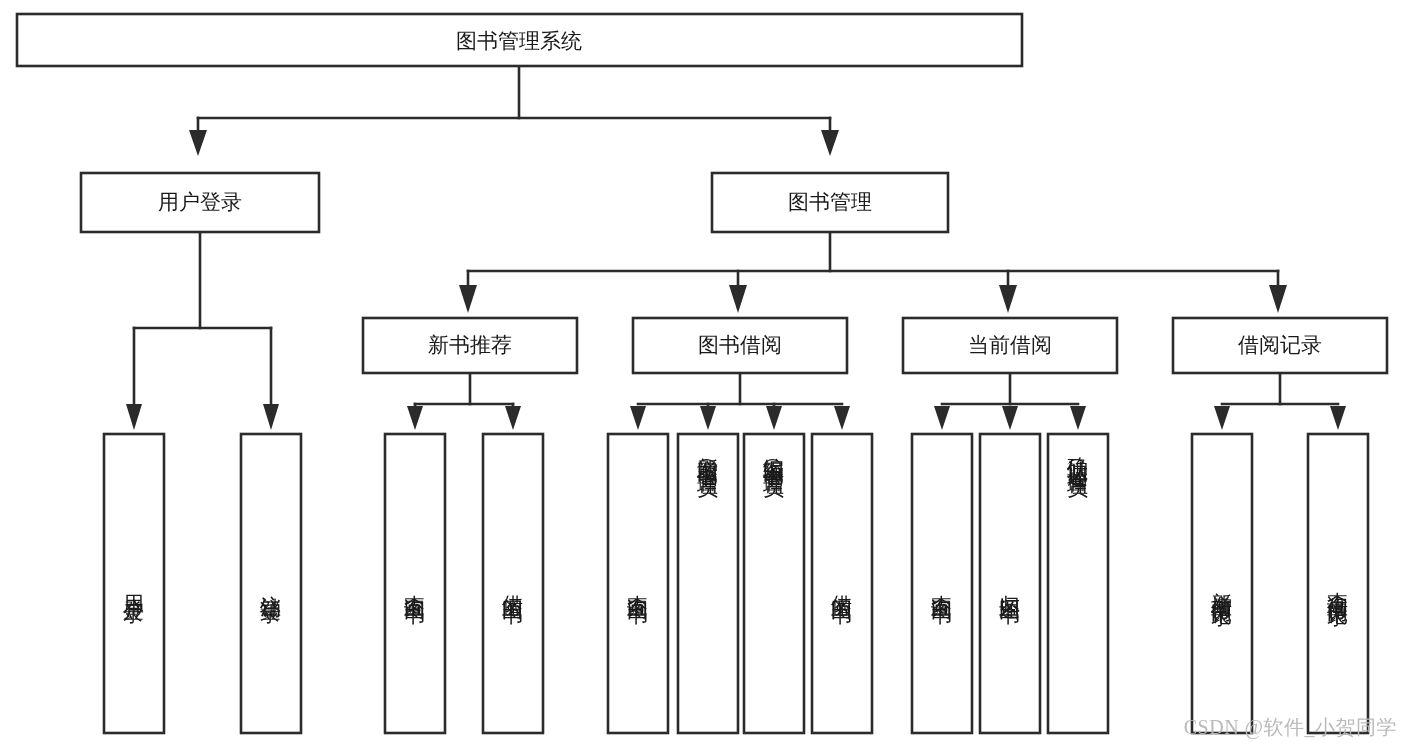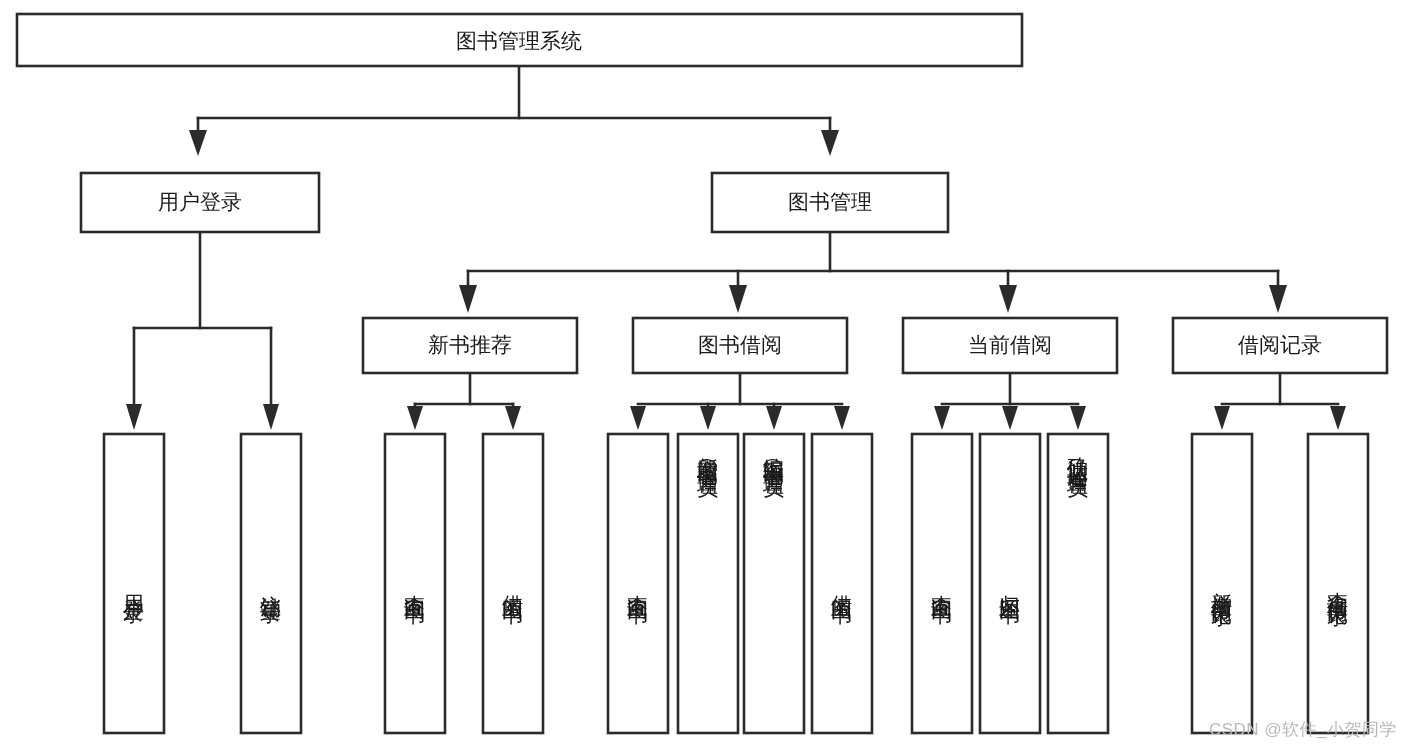--- a/index.html
+++ b/index.html
@@ -68,22 +68,22 @@
     justify-content: center;
     pointer-events: none;
   }
   .vlabel-wrap.center-v {
     align-items: center;
   }
   #watermark {
     position: absolute;
     right: 8px;
     bottom: 6px;
-    font-family: Liberation Sans, sans-serif;
-    font-size: 17px;
+    font-family: Liberation Serif, serif;
+    font-size: 20px;
     color: #b9b9b9;
     letter-spacing: 0.5px;
     white-space: nowrap;
     user-select: none;
   }
 </style>
 </head>
 <body>
 
 <div id="diagram-root">

